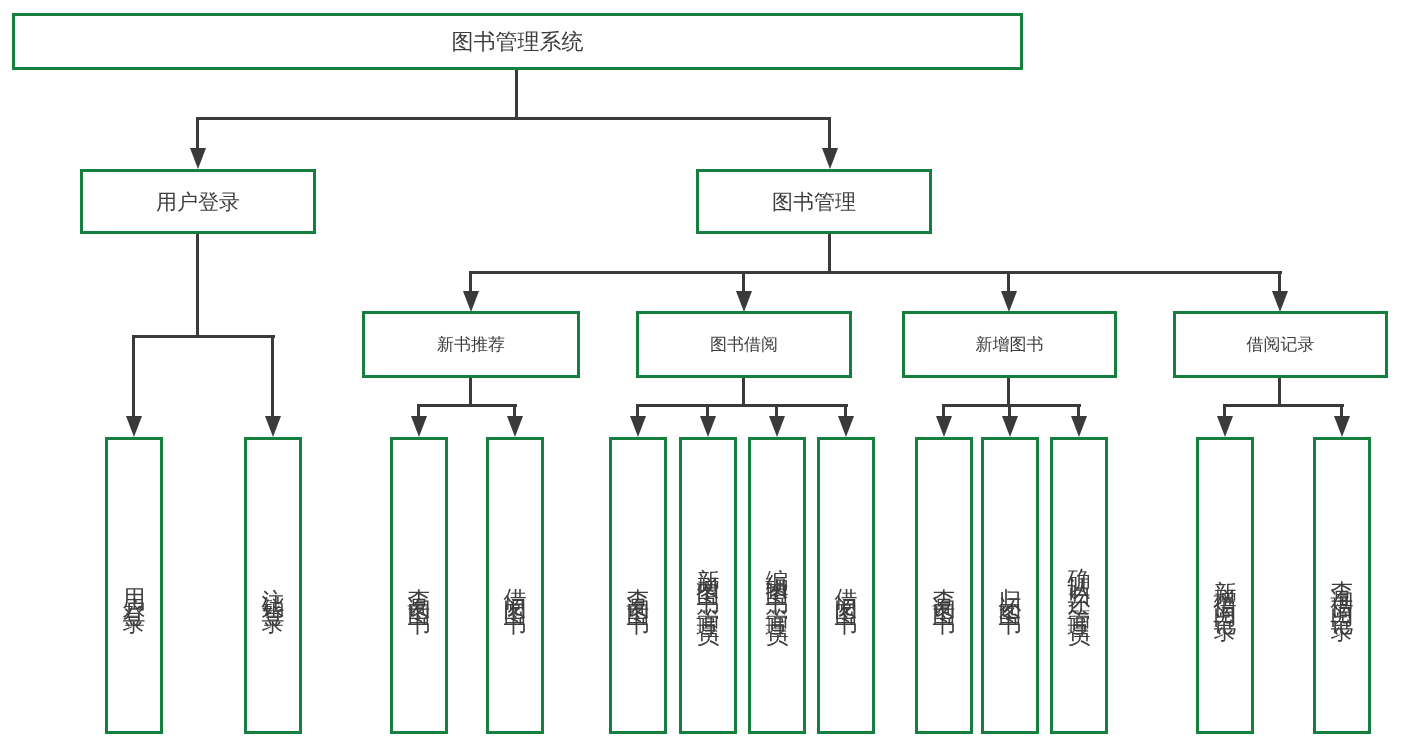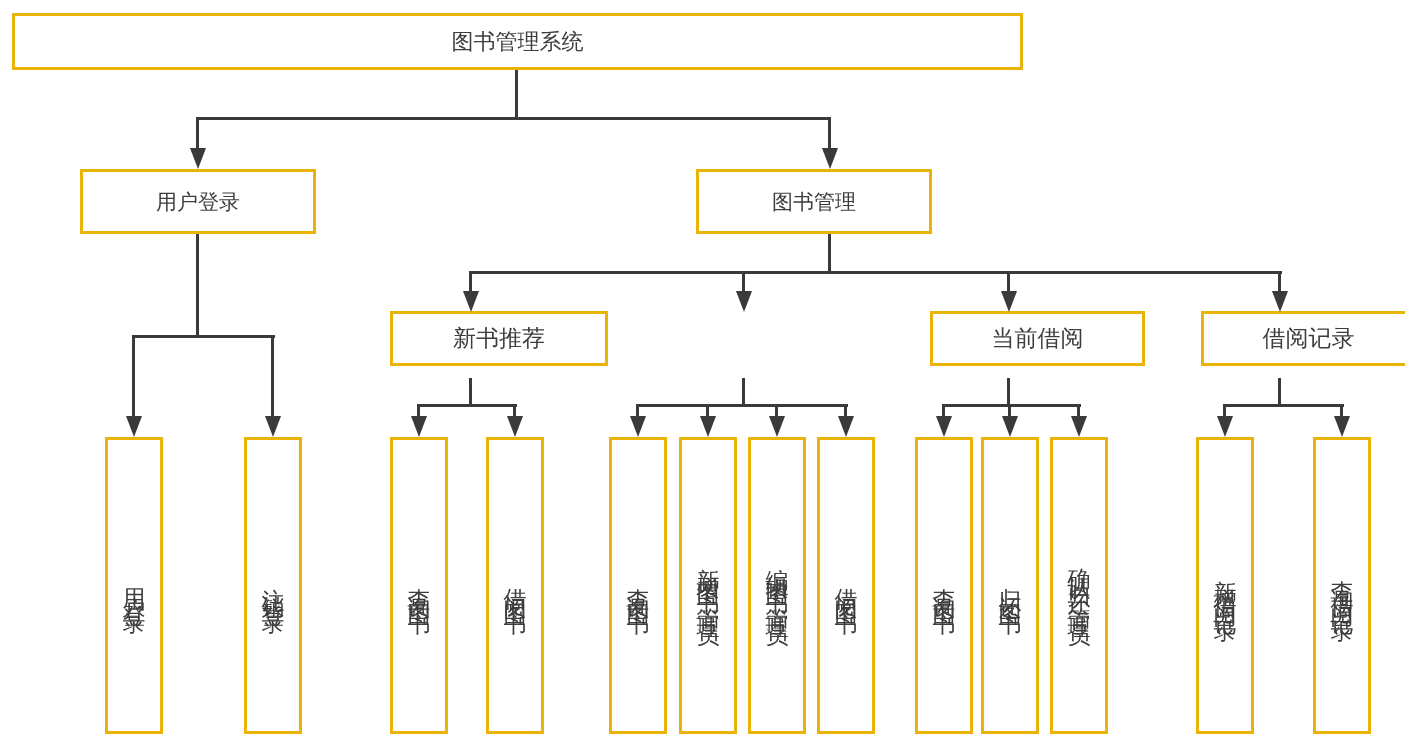--- a/index.html
+++ b/index.html
@@ -7,30 +7,30 @@
     position:relative;
     width:1405px;height:747px;
     background:#ffffff;
     font-family:"DejaVu Sans","Liberation Sans",sans-serif;
     color:#3d3d3d;
     overflow:hidden;
   }
   .box{
     position:absolute;
     box-sizing:border-box;
-    border:3px solid #eab308;
+    border:3px solid #15803d;
     background:#ffffff;
     display:flex;
     align-items:center;
     justify-content:center;
     color:#3d3d3d;
   }
   .root{left:12px;top:13px;width:1011px;height:57px;font-size:22px;}
   .l2{top:169px;width:236px;height:65px;font-size:21px;}
-  .l3{top:311px;height:55px;font-size:23px;margin-left:28px;}
+  .l3{top:311px;height:67px;font-size:17px;}
   .vbox{
     top:437px;height:297px;width:58px;
     writing-mode:vertical-rl;
     text-orientation:mixed;
     font-size:23px;
     line-height:1;
     letter-spacing:8px;
   }
   .vl{position:absolute;display:block;width:3px;background:#3a3a3a;}
   .hl{position:absolute;display:block;height:3px;background:#3a3a3a;}
@@ -49,21 +49,22 @@
 <body>
 
 <div id="stage">
 
   <div class="box root">图书管理系统</div>
 
   <div class="box l2" style="left:80px;">用户登录</div>
   <div class="box l2" style="left:696px;">图书管理</div>
 
   <div class="box l3" style="left:362px;width:218px;">新书推荐</div>
-  <div class="box l3" style="left:902px;width:215px;">当前借阅</div>
+  <div class="box l3" style="left:636px;width:216px;">图书借阅</div>
+  <div class="box l3" style="left:902px;width:215px;">新增图书</div>
   <div class="box l3" style="left:1173px;width:215px;">借阅记录</div>
 
   <div class="box vbox" style="left:105px;">用户登录</div>
   <div class="box vbox" style="left:244px;">注销登录</div>
 
   <div class="box vbox" style="left:390px;">查询图书</div>
   <div class="box vbox" style="left:486px;">借阅图书</div>
 
   <div class="box vbox" style="left:609px;">查询图书</div>
   <div class="box vbox" style="left:679px;">新增图书（管理员）</div>

